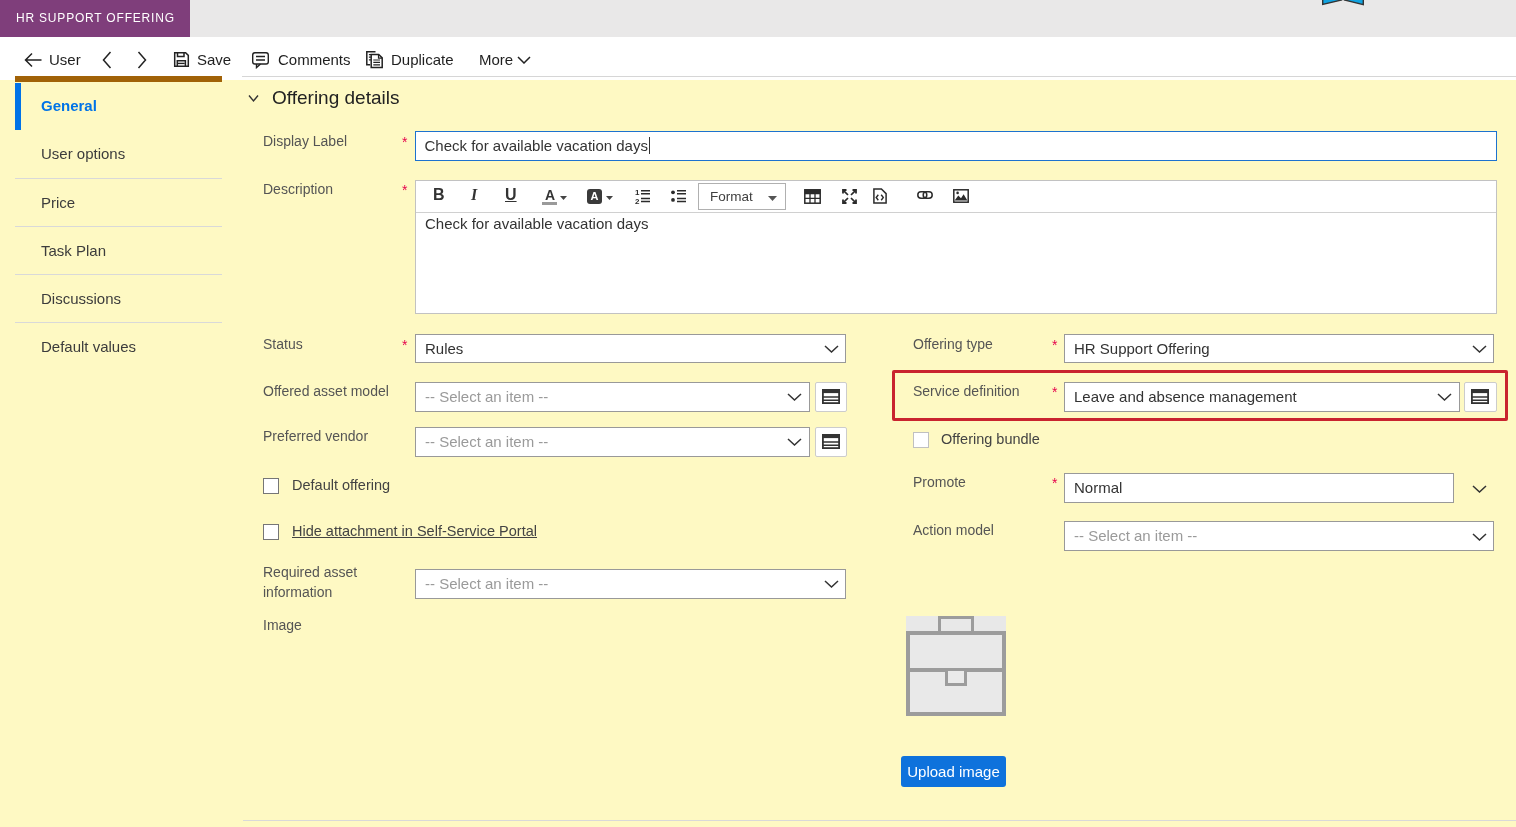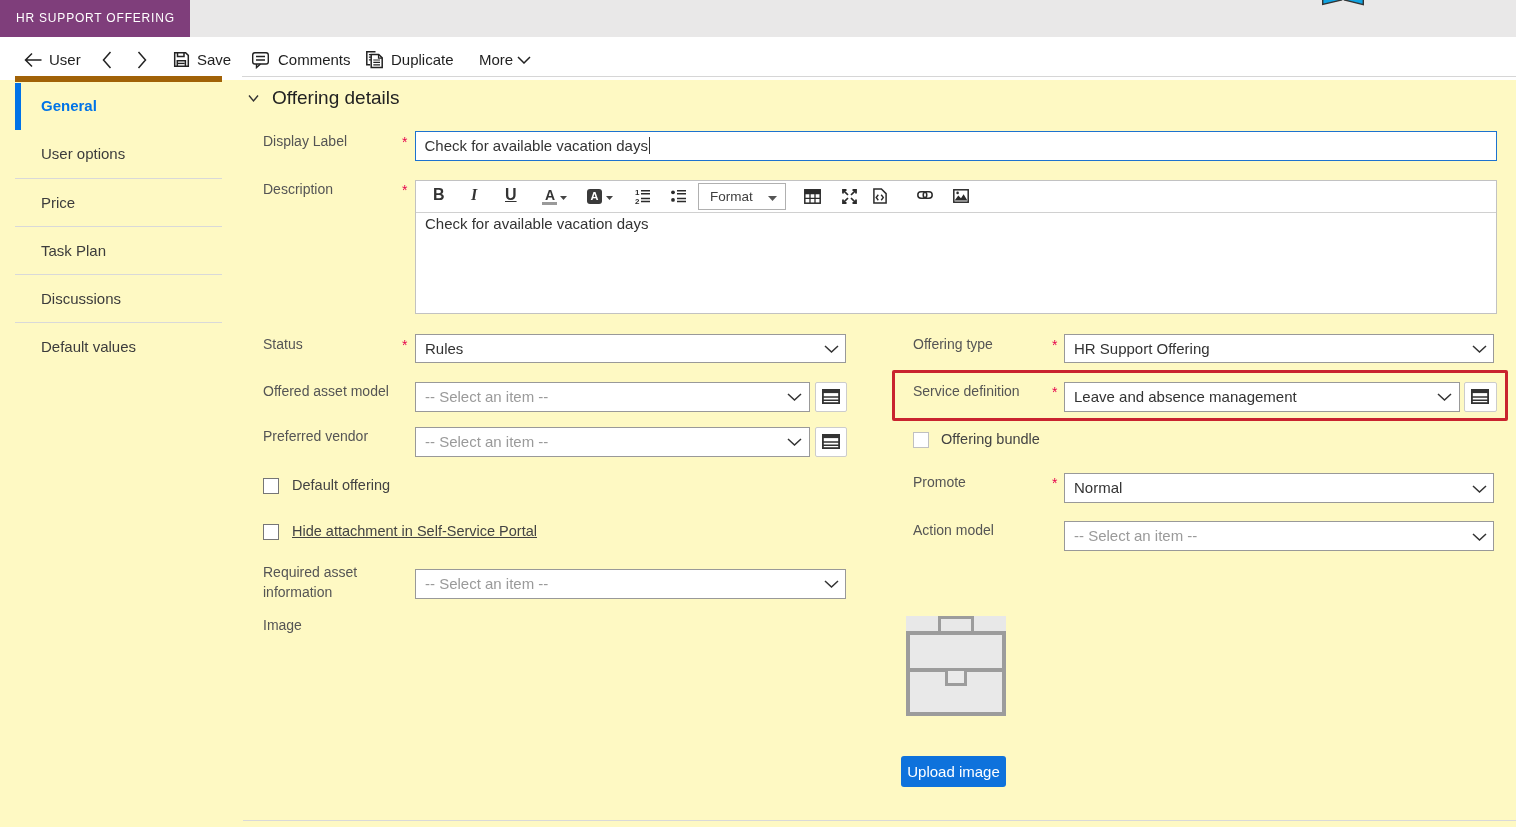--- a/index.html
+++ b/index.html
@@ -234,21 +234,21 @@
     <rect x="0.9" y="0.9" width="16.2" height="13.2" fill="none" stroke="#333" stroke-width="1.8"></rect>
     <rect x="1" y="1" width="16" height="3.1" fill="#333"></rect>
     <path d="M1,7.9 H17 M1,11.2 H17" stroke="#333" stroke-width="1.5"></path>
   </svg>
 
   <div class="abs cb" style="left:913px;top:432px;border-color:#c0c0c0;"></div>
   <div class="abs cbl" style="left:941px;top:431px;">Offering bundle</div>
 
   <div class="abs label" style="left:913px;top:474px;">Promote</div>
   <div class="abs star" style="left:1052px;top:475px;">*</div>
-  <div class="abs select" style="left:1064px;top:473px;width:430px;height:30px;line-height:28px;padding-left:9px;">Normal</div>
+  <div class="abs select" style="left:1064px;top:473px;width:390px;height:30px;line-height:28px;padding-left:9px;">Normal</div>
   <svg class="abs chev" style="left:1472px;top:485px;" width="15" height="8" viewBox="0 0 15 8">
       <path d="M1,1 L7.5,7 L14,1" fill="none" stroke="#333" stroke-width="1.5"></path>
     </svg>
 
   <div class="abs label" style="left:913px;top:522px;">Action model</div>
   <div class="abs select" style="left:1064px;top:521px;width:430px;height:30px;line-height:28px;padding-left:9px;"><span class="ph">-- Select an item --</span></div>
   <svg class="abs chev" style="left:1472px;top:533px;" width="15" height="8" viewBox="0 0 15 8">
       <path d="M1,1 L7.5,7 L14,1" fill="none" stroke="#333" stroke-width="1.5"></path>
     </svg>
 

